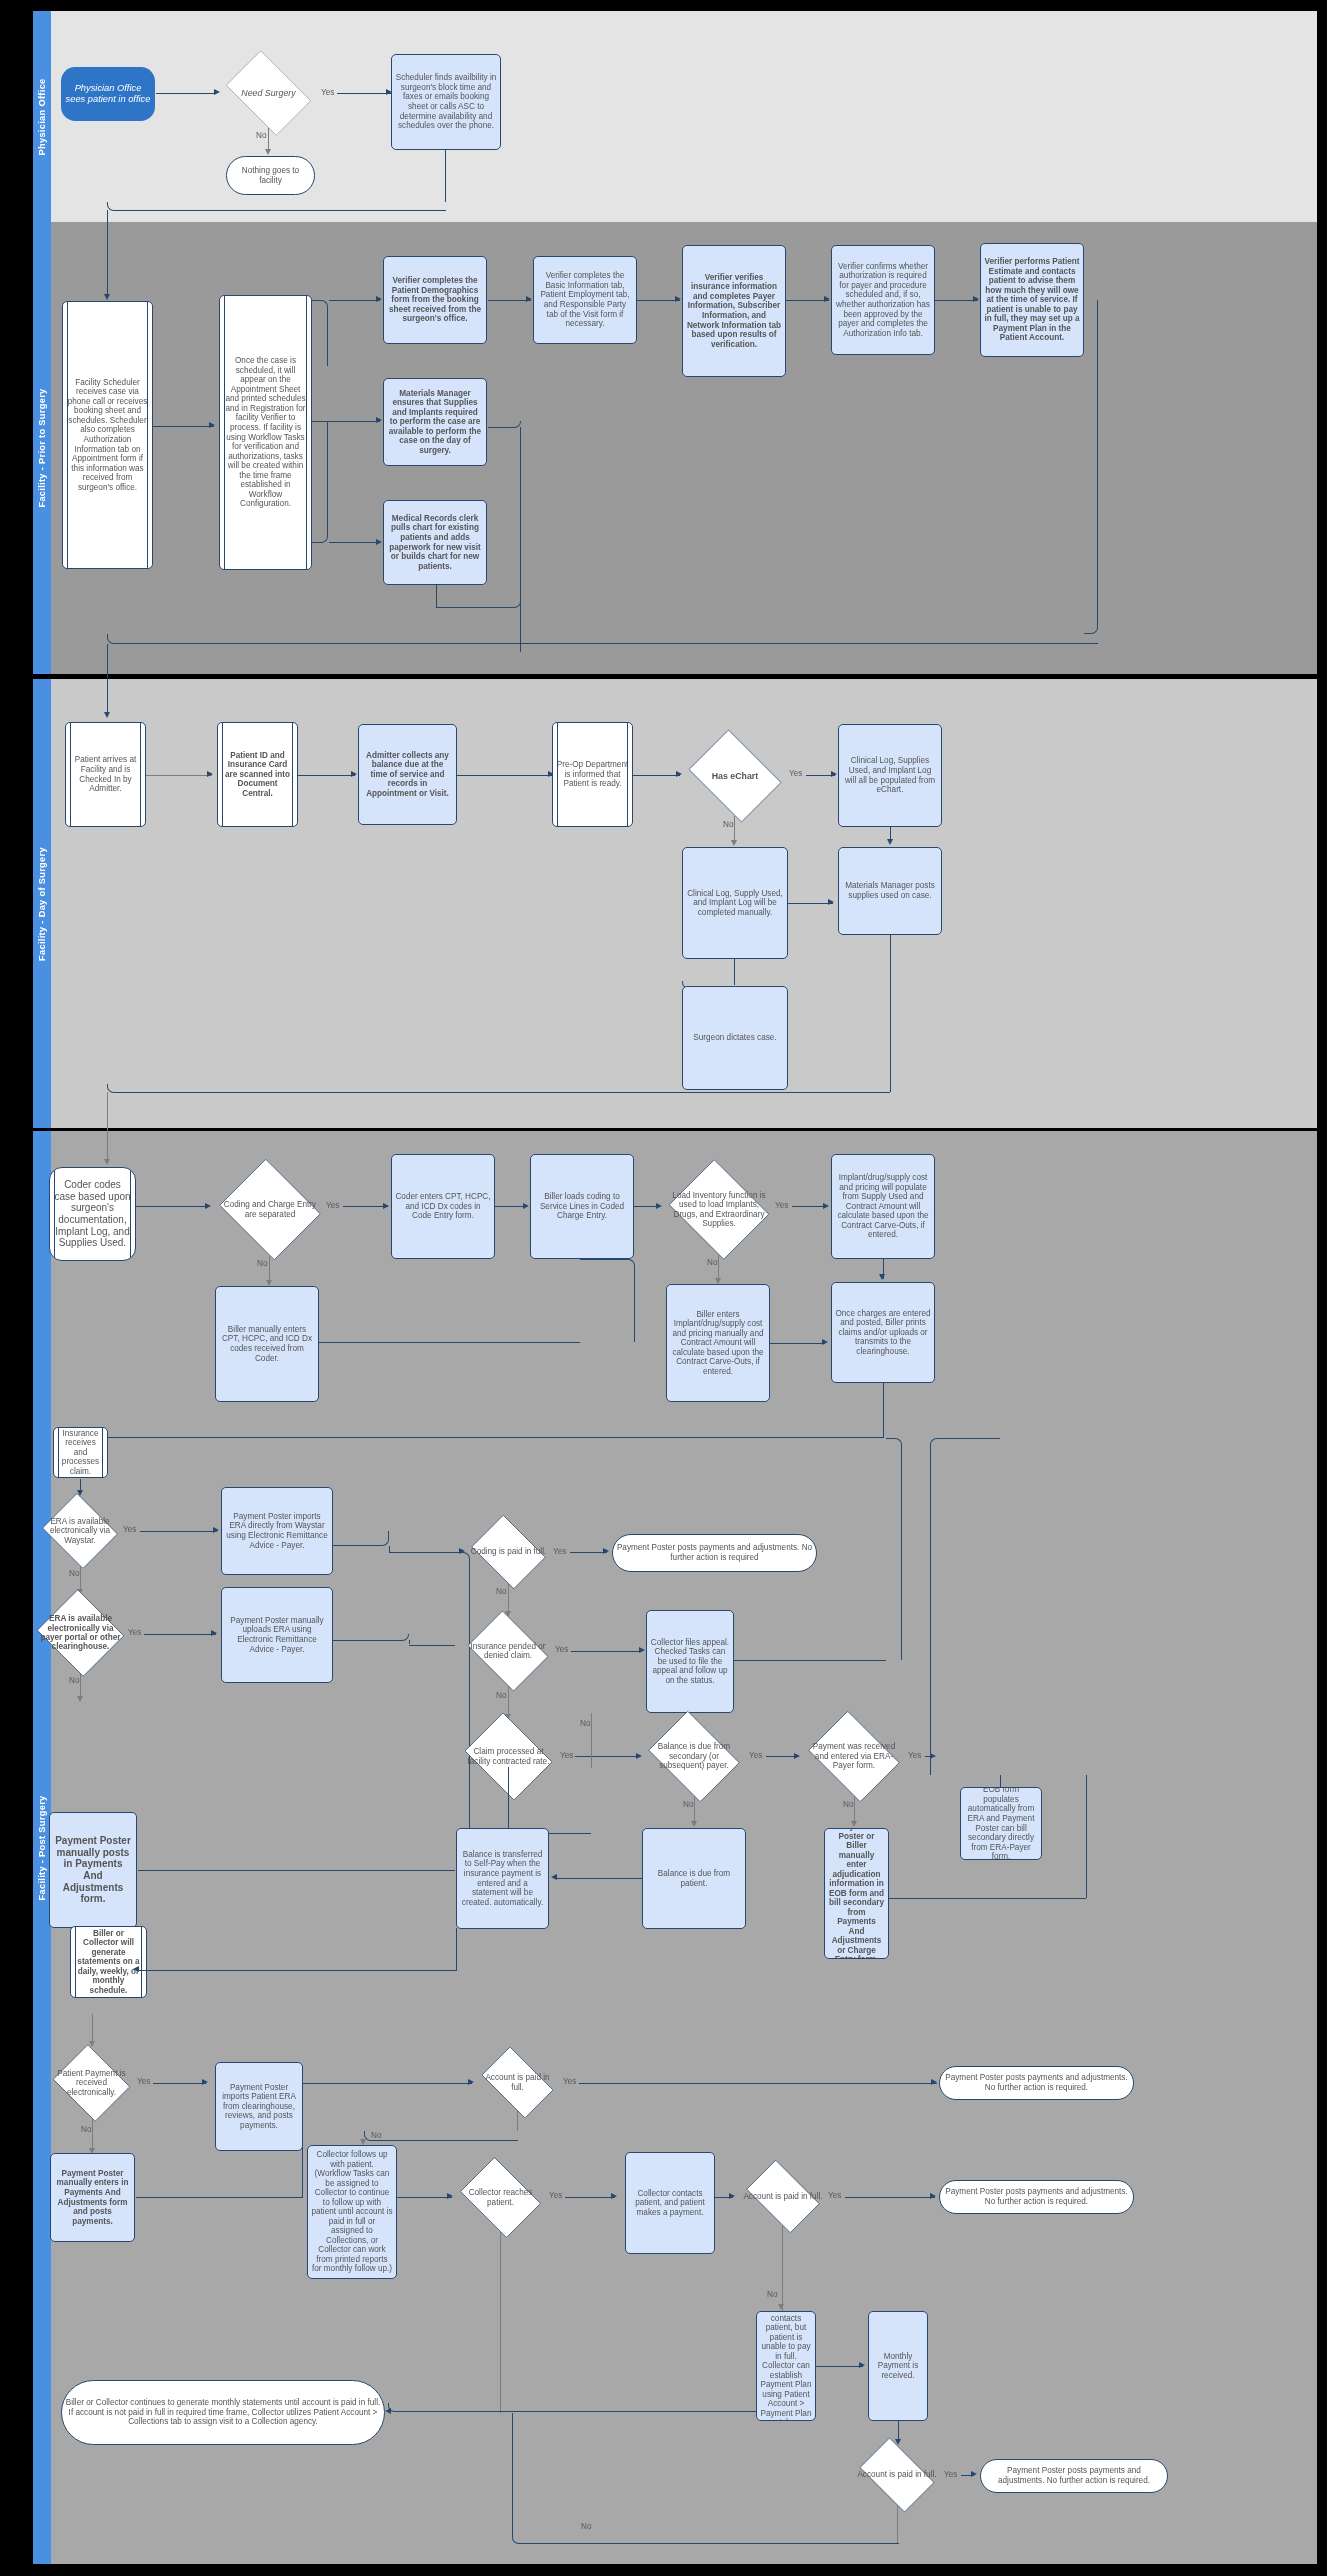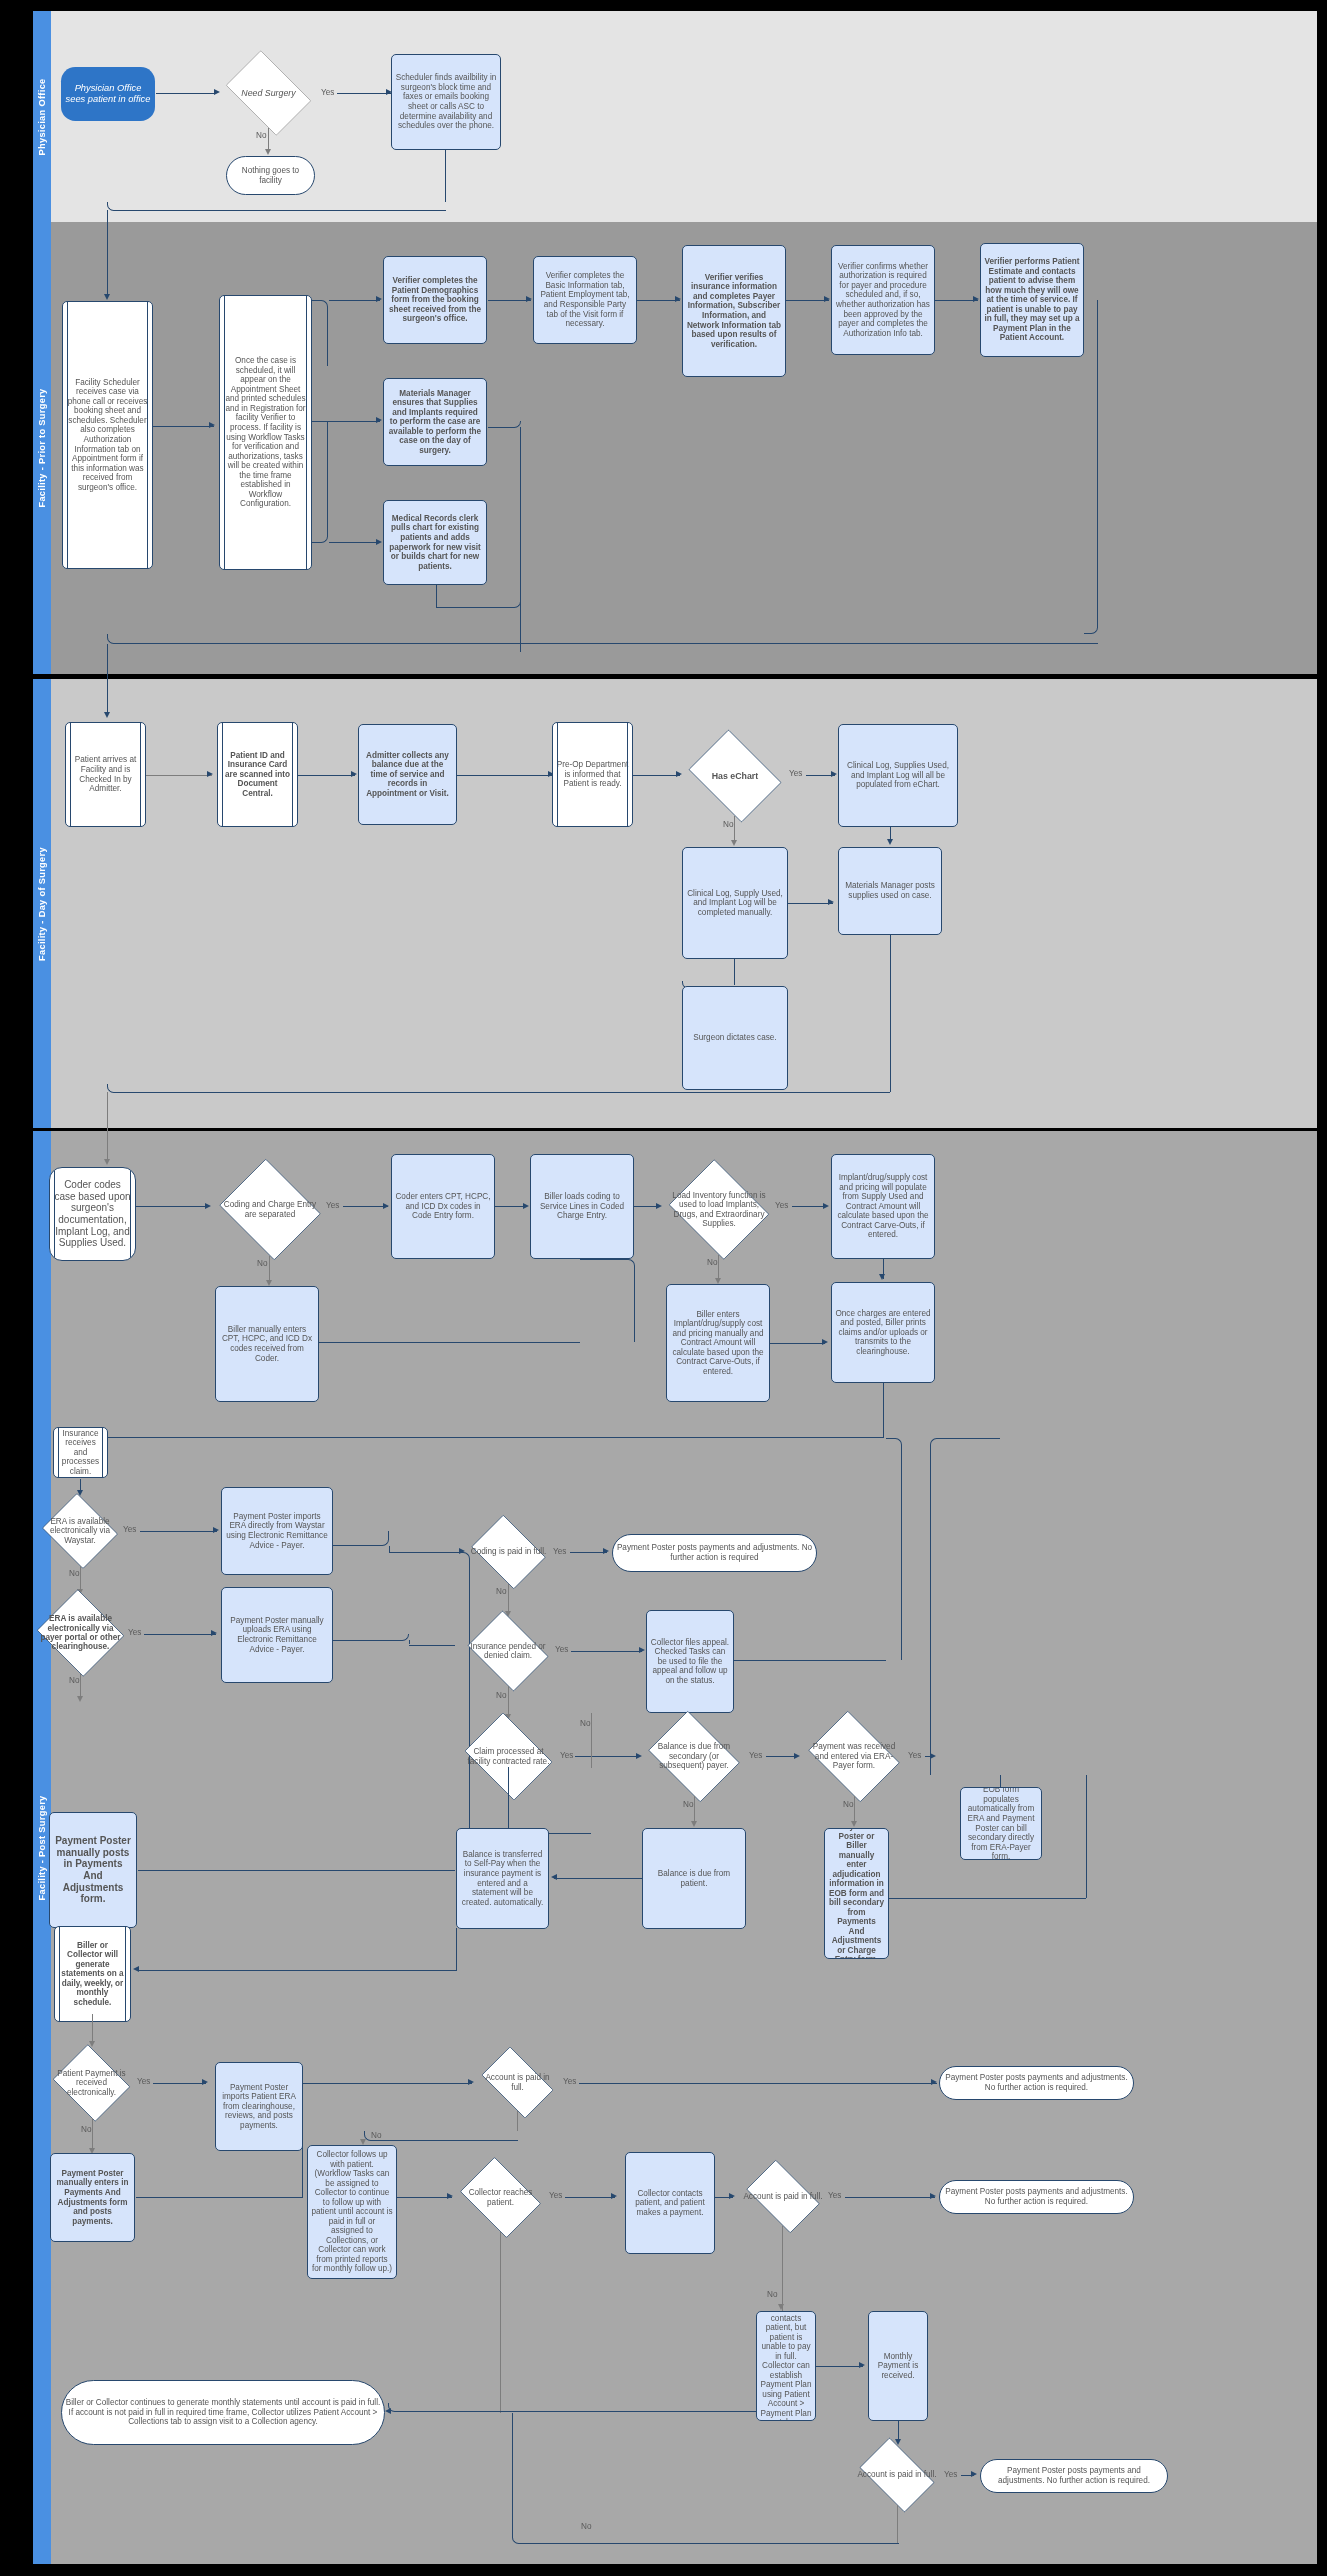--- a/index.html
+++ b/index.html
@@ -282,21 +282,21 @@
     <div class="dia"></div>
     <div class="txt b">
         <span>Has eChart</span>
       </div>
   </div>
 
   <div class="lbl" style="left:789px;top:769px;">Yes</div>
   <div class="ln h" style="left:806px;top:775px;width:28.5px;"></div>
   <div class="arw r" style="left:831px;top:771px;"></div>
 
-  <div class="node proc" style="left:838px;top:724px;width:120px;height:103px;font-size:8.2px;">
+  <div class="node proc" style="left:838px;top:724px;width:104px;height:103px;font-size:8.2px;">
     <span>Clinical Log, Supplies Used, and Implant Log will all be populated from eChart.</span>
   </div>
 
   <div class="ln v grey" style="left:734px;top:816px;height:24px;"></div>
   <div class="lbl" style="left:723px;top:820px;">No</div>
   <div class="arw gd" style="left:731px;top:840px;"></div>
 
   <div class="node proc" style="left:682px;top:847px;width:106px;height:112px;font-size:8.2px;">
     <span>Clinical Log, Supply Used, and Implant Log will be completed manually.</span>
   </div>
@@ -571,21 +571,21 @@
 
   <div class="ln h" style="left:554px;top:1878px;width:88px;"></div>
   <div class="arw l" style="left:551px;top:1874px;"></div>
 
   <div class="ln v" style="left:1000px;top:1775px;height:12px;"></div>
   <div class="elbow tl" style="left:930px;top:1438px;width:70px;height:337px;"></div>
 
   <div class="ln h" style="left:889px;top:1898px;width:197px;"></div>
   <div class="elbow br" style="left:1086px;top:1775px;width:0px;height:123px;"></div>
 
-  <div class="node predef" style="left:54px;top:1926px;width:77px;height:96px;font-size:8.2px;">
+  <div class="node predef" style="left:70px;top:1926px;width:77px;height:72px;font-size:8.2px;">
     <span class="b">Biller or Collector will generate statements on a daily, weekly, or monthly schedule.</span>
   </div>
 
   <div class="ln h" style="left:137px;top:1970px;width:319px;"></div>
   <div class="arw l" style="left:133px;top:1966px;"></div>
   <div class="ln v" style="left:456px;top:1928px;height:43px;"></div>
 
   <div class="ln v grey" style="left:92px;top:2014px;height:31px;"></div>
   <div class="arw gd" style="left:89px;top:2041px;"></div>
 

